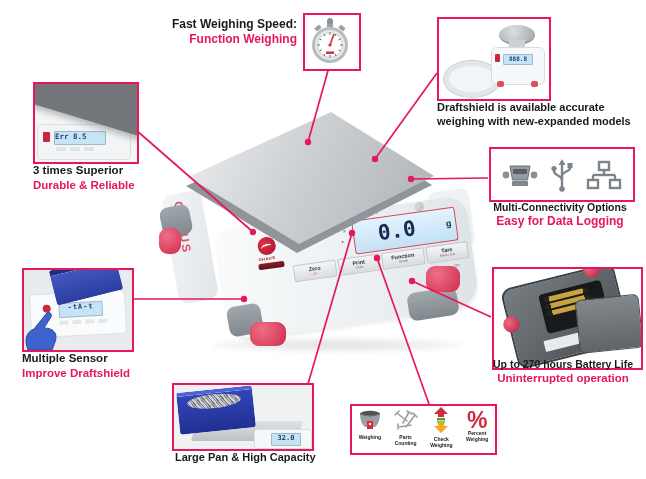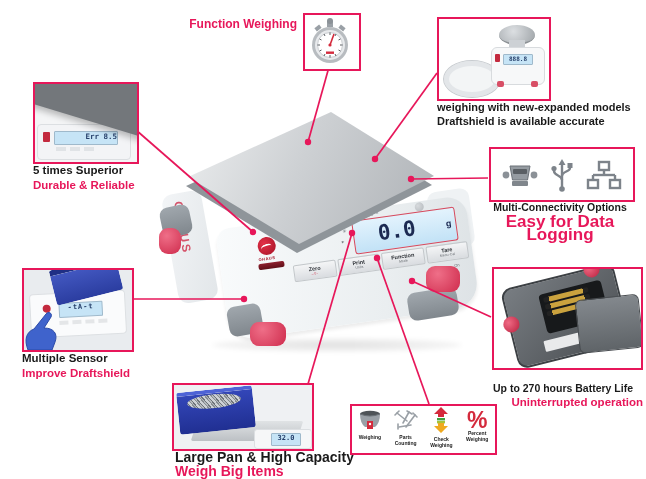--- a/index.html
+++ b/index.html
@@ -138,20 +138,21 @@
       <circle cx="253" cy="232" r="3.2"></circle>
         <circle cx="244" cy="299" r="3.2"></circle>
       <circle cx="411" cy="179" r="3.2"></circle>
         <circle cx="352" cy="233" r="3.2"></circle>
       <circle cx="377" cy="258" r="3.2"></circle>
         <circle cx="412" cy="281" r="3.2"></circle>
     </g>
   </svg>
 
   <div class="abs ctext" style="left:140px;top:17px;width:157px;text-align:right;z-index:6;font-size:12px;">
+    <div>Fast Weighing Speed:</div>
     <div class="pink">Function Weighing</div>
   </div>
   <div class="cbox" style="left:303px;top:13px;width:54px;height:54px;z-index:6;">
     <svg width="44" height="50" viewBox="0 0 44 50" style="margin:2px 3px;">
       <rect x="19" y="4" width="6" height="6" fill="#9aa0a6"></rect>
       <circle cx="22" cy="4" r="3" fill="#8b9197"></circle>
       <rect x="7" y="9" width="6" height="4" fill="#9aa0a6" transform="rotate(-38 10 11)"></rect>
       <rect x="31" y="9" width="6" height="4" fill="#9aa0a6" transform="rotate(38 34 11)"></rect>
       <circle cx="22" cy="28" r="18" fill="#b8bcc0"></circle>
       <circle cx="22" cy="28" r="15" fill="#e8eaec"></circle>
@@ -182,37 +183,37 @@
       <div class="abs" style="left:8px;top:2px;width:36px;height:18px;border-radius:50%;background:radial-gradient(circle at 40% 35%,#dcdfe2,#9fa4a8);border-bottom:2px solid #8b9094;"></div>
       <div class="abs" style="left:18px;top:17px;width:16px;height:8px;background:#cdd1d5;"></div>
       <div class="abs" style="left:0px;top:24px;width:52px;height:36px;background:#f7f8f9;border:1px solid #d8dbde;border-radius:6px;"></div>
       <div class="mini-lcd" style="left:12px;top:31px;width:28px;height:9px;font-size:6px;text-align:center;">888.8</div>
       <div class="abs" style="left:4px;top:31px;width:5px;height:8px;background:#c32a3e;border-radius:1px;"></div>
       <div class="abs" style="left:6px;top:58px;width:7px;height:6px;background:#d84f66;border-radius:2px;"></div>
       <div class="abs" style="left:40px;top:58px;width:7px;height:6px;background:#d84f66;border-radius:2px;"></div>
     </div>
   </div>
   <div class="abs ctext small" style="left:437px;top:100px;width:208px;z-index:6;font-size:11px;line-height:14px;">
+    <div>Draftshield is available accurate</div>
     <div>weighing with new-expanded models</div>
-    <div>Draftshield is available accurate</div>
   </div>
 
   <div class="cbox" style="left:33px;top:82px;width:102px;height:78px;z-index:6;background:#f4f5f6;">
     <div class="abs" style="left:2px;top:40px;width:92px;height:34px;background:#f3f4f6;border:1px solid #dcdfe2;border-radius:4px;">
-      <div class="mini-lcd" style="left:16px;top:6px;width:50px;height:12px;font-size:7.5px;text-align:right;padding-left:12px;">Err 8.5</div>
+      <div class="mini-lcd" style="left:16px;top:6px;width:50px;height:12px;font-size:7.5px;text-align:left;">Err 8.5</div>
       <div class="abs" style="left:5px;top:7px;width:7px;height:10px;background:#c32a3e;border-radius:1px;"></div>
       <div class="abs" style="left:18px;top:22px;width:10px;height:4px;background:#e0e3e6;"></div>
       <div class="abs" style="left:32px;top:22px;width:10px;height:4px;background:#e0e3e6;"></div>
       <div class="abs" style="left:46px;top:22px;width:10px;height:4px;background:#e0e3e6;"></div>
     </div>
     <div class="abs speckle" style="left:26px;top:-34px;width:120px;height:42px;transform:rotate(17deg);border-top:3px solid #8d9195;"></div>
     <div class="abs speckle" style="left:-10px;top:-16px;width:150px;height:52px;transform:rotate(17deg);border-top:3px solid #94989c;box-shadow:0 4px 6px rgba(0,0,0,.25);"></div>
   </div>
   <div class="abs ctext" style="left:33px;top:163px;z-index:6;">
-    <div>5 times Superior</div>
+    <div>3 times Superior</div>
     <div class="pink">Durable &amp; Reliable</div>
   </div>
 
   <div class="cbox" style="left:22px;top:268px;width:108px;height:80px;z-index:6;background:#e9ecef;">
     <div class="abs" style="left:6px;top:22px;width:94px;height:42px;background:#fafbfc;border:1px solid #dde0e3;border-radius:4px;transform:rotate(-3deg);">
       <div class="mini-lcd" style="left:28px;top:9px;width:42px;height:13px;font-size:7px;text-align:center;letter-spacing:1px;">-tA-t</div>
       <div class="abs" style="left:12px;top:10px;width:8px;height:8px;background:#c32a3e;border-radius:50%;"></div>
       <div class="abs" style="left:28px;top:27px;width:9px;height:4px;background:#e4e6e8;"></div>
       <div class="abs" style="left:41px;top:27px;width:9px;height:4px;background:#e4e6e8;"></div>
       <div class="abs" style="left:54px;top:27px;width:9px;height:4px;background:#e4e6e8;"></div>
@@ -254,54 +255,53 @@
         <rect x="24" y="20" width="10" height="8"></rect>
         <line x1="18" y1="10" x2="18" y2="15"></line>
         <line x1="7" y1="15" x2="29" y2="15"></line>
         <line x1="7" y1="15" x2="7" y2="20"></line>
         <line x1="29" y1="15" x2="29" y2="20"></line>
       </g>
     </svg>
   </div>
   <div class="abs ctext small" style="left:481px;top:201px;width:158px;text-align:center;z-index:6;">
     <div>Multi-Connectivity Options</div>
-    <div class="pink" style="font-size:17px;">Easy for Data Logging</div>
+    <div class="pink" style="font-size:12px;">Easy for Data Logging</div>
   </div>
 
   <div class="cbox" style="left:492px;top:267px;width:147px;height:99px;z-index:6;">
     <div class="abs" style="left:14px;top:6px;width:112px;height:78px;transform:rotate(-14deg);background:linear-gradient(145deg,#787d82,#4a4e52);border:2px solid #3c4044;border-radius:10px;">
       <div class="abs" style="left:-7px;top:26px;width:16px;height:16px;border-radius:50%;background:radial-gradient(circle at 35% 35%,#f06a84,#b71f3d);"></div>
       <div class="abs" style="left:84px;top:-8px;width:16px;height:16px;border-radius:50%;background:radial-gradient(circle at 35% 35%,#f06a84,#b71f3d);"></div>
       <div class="abs" style="left:98px;top:56px;width:16px;height:16px;border-radius:50%;background:radial-gradient(circle at 35% 35%,#f06a84,#b71f3d);"></div>
       <div class="abs" style="left:34px;top:12px;width:56px;height:36px;background:#17191b;border-radius:4px;padding:2px 4px;">
         <div style="width:46px;height:5px;margin:2px 0;border-radius:2px;background:linear-gradient(90deg,#222 0 12%,#caa23e 12% 88%,#222 88%);"></div>
         <div style="width:46px;height:5px;margin:2px 0;border-radius:2px;background:linear-gradient(90deg,#222 0 12%,#caa23e 12% 88%,#222 88%);"></div>
         <div style="width:46px;height:5px;margin:2px 0;border-radius:2px;background:linear-gradient(90deg,#222 0 12%,#caa23e 12% 88%,#222 88%);"></div>
       </div>
       <div class="abs" style="left:28px;top:58px;width:36px;height:11px;background:#e9eaeb;border-radius:1px;"></div>
       <div class="abs" style="left:64px;top:30px;width:62px;height:52px;transform:rotate(8deg);background:linear-gradient(#83888d,#5f6468);border:1px solid #4a4e52;border-radius:6px;"></div>
     </div>
   </div>
-  <div class="abs ctext small" style="left:483px;top:382px;width:160px;text-align:center;z-index:6;">
+  <div class="abs ctext small" style="left:483px;top:358px;width:160px;text-align:center;z-index:6;">
     <div>Up to 270 hours Battery Life</div>
-    <div class="pink" style="font-size:11.5px;text-align:right;">Uninterrupted operation</div>
+    <div class="pink" style="font-size:11.5px;">Uninterrupted operation</div>
   </div>
 
   <div class="cbox" style="left:172px;top:383px;width:138px;height:64px;z-index:6;background:#eff1f3;">
     <div class="abs" style="left:20px;top:36px;width:106px;height:20px;transform:skewX(-18deg);background:linear-gradient(#e0e3e5,#bcc0c4);border-radius:2px;"></div>
     <div class="abs" style="left:80px;top:44px;width:56px;height:18px;background:#f6f7f8;border:1px solid #dcdfe2;border-radius:3px;">
       <div class="mini-lcd" style="left:16px;top:3px;width:28px;height:11px;font-size:7px;text-align:center;">32.0</div>
     </div>
     <div class="abs" style="left:4px;top:4px;width:76px;height:38px;transform:rotate(-6deg);background:linear-gradient(#3346b8,#202f92);border-top:4px solid #4e63d6;border-radius:3px;">
       <div class="abs" style="left:10px;top:1px;width:54px;height:14px;border-radius:50%;background:repeating-linear-gradient(55deg,#cdd1d5 0 2px,#888d92 2px 3px,#b4b9bd 3px 4px,#6f747a 4px 5px);"></div>
     </div>
   </div>
-  <div class="abs ctext small" style="left:175px;top:450px;z-index:6;font-size:14px;line-height:14px;">
+  <div class="abs ctext small" style="left:175px;top:450px;z-index:6;font-size:11px;line-height:14px;">
     <div>Large Pan &amp; High Capacity</div>
-    <div class="pink">Weigh Big Items</div>
   </div>
 
   <div class="cbox" style="left:350px;top:404px;width:143px;height:47px;z-index:6;display:flex;">
     <div class="mode-cell">
       <svg width="24" height="22" viewBox="0 0 24 22">
         <ellipse cx="12" cy="5" rx="10" ry="3.2" fill="#4e5357"></ellipse>
         <path d="M2 5 Q2 14 7 18 L17 18 Q22 14 22 5 Q12 9 2 5 Z" fill="#9aa0a6"></path>
         <path d="M2 5 Q12 9 22 5" stroke="#6a7076" fill="none"></path>
         <rect x="9" y="12" width="6" height="8" fill="#d42a3c"></rect>
         <circle cx="12" cy="15" r="1.2" fill="#fff"></circle>

